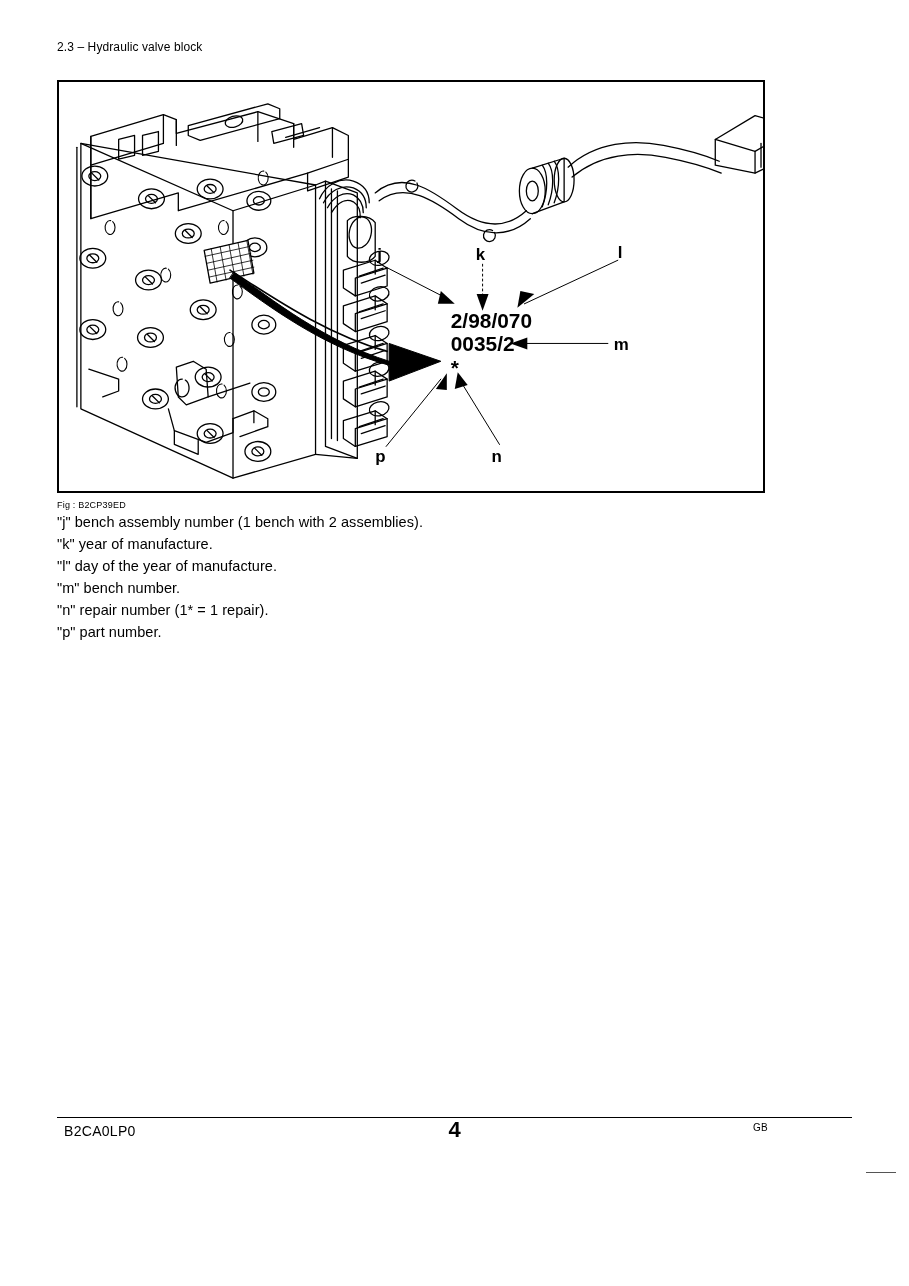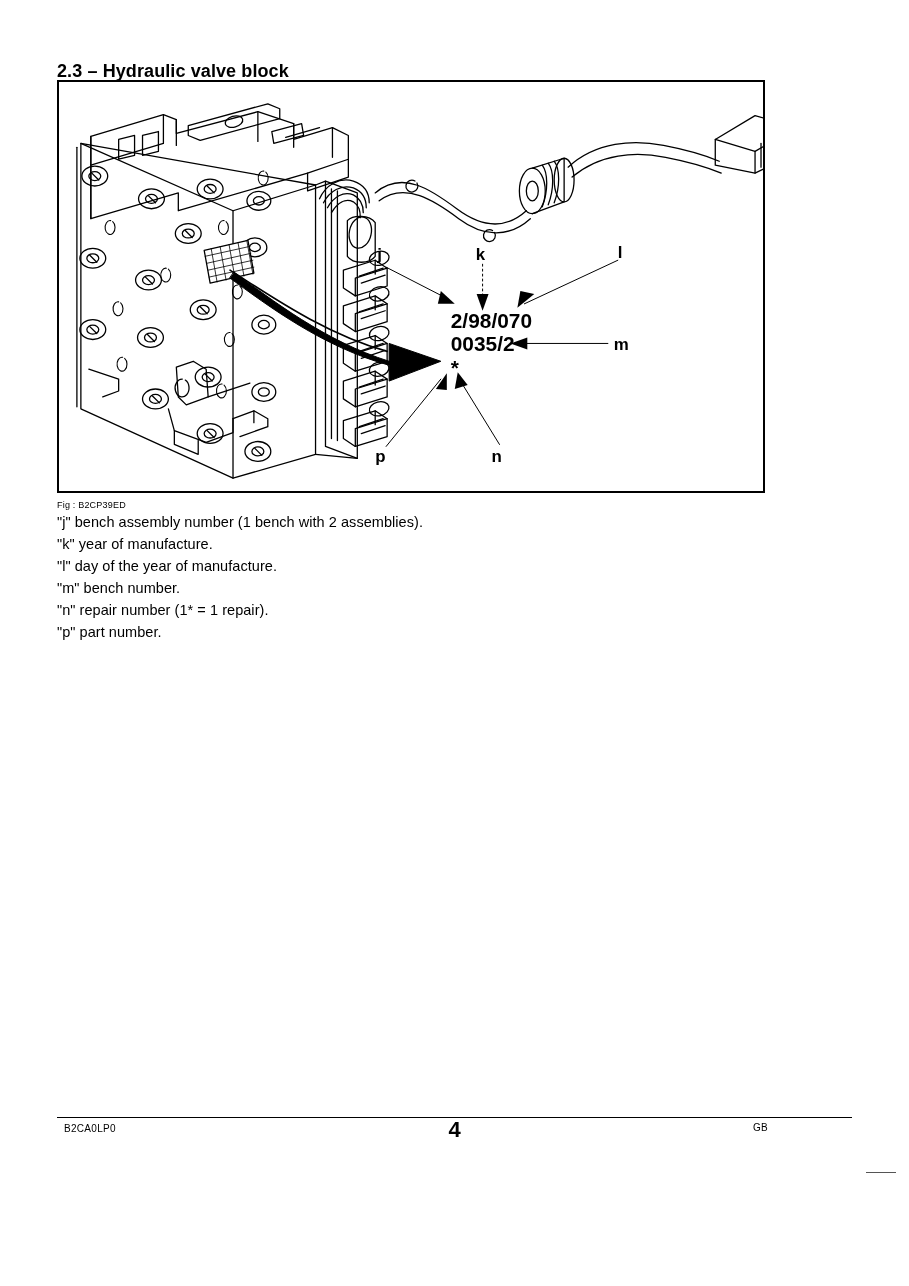--- a/index.html
+++ b/index.html
@@ -22,25 +22,24 @@
     width: 909px;
     height: 1286px;
     background: #ffffff;
   }
 
   
   .section-heading {
     position: absolute;
     left: 57px;
     top: 40px;
-    font-size: 18px;
-    font-weight: bold;
+    font-size: 12px;
+    font-weight: normal;
     letter-spacing: 0.1px;
     white-space: nowrap;
-    margin-top: 21px;
   }
 
   
   .figure-frame {
     position: absolute;
     left: 57px;
     top: 80px;
     width: 708px;
     height: 413px;
     border: 2px solid #000000;
@@ -87,21 +86,21 @@
     left: 57px;
     top: 1117px;
     width: 795px;
     height: 1px;
     background: #000000;
   }
   .footer-left {
     position: absolute;
     left: 64px;
     top: 1123px;
-    font-size: 10px;
+    font-size: 14px;
     letter-spacing: 0.3px;
     white-space: nowrap;
     text-align: right;
   }
   .footer-center {
     position: absolute;
     left: 0;
     top: 1117px;
     width: 909px;
     text-align: center;

